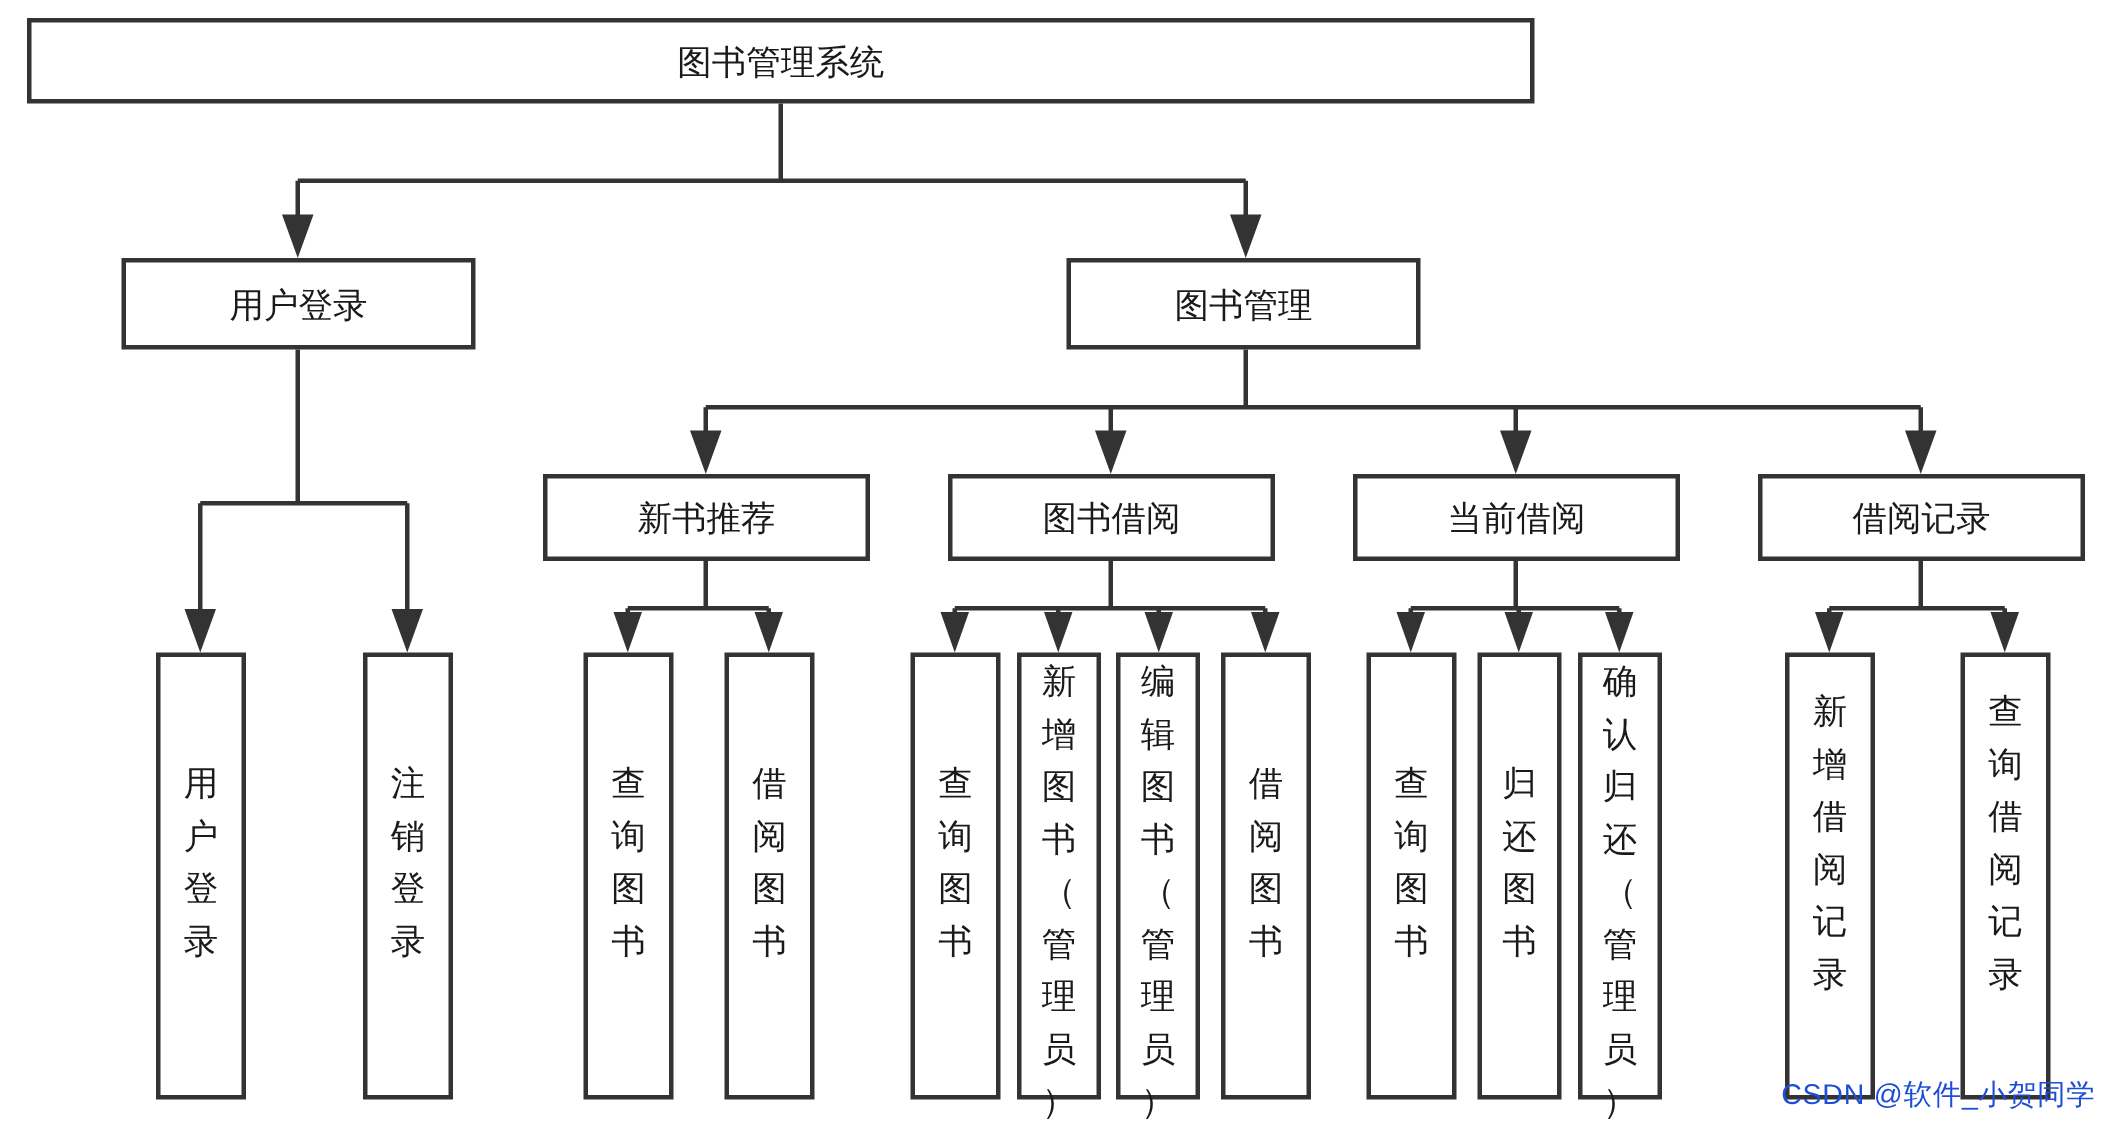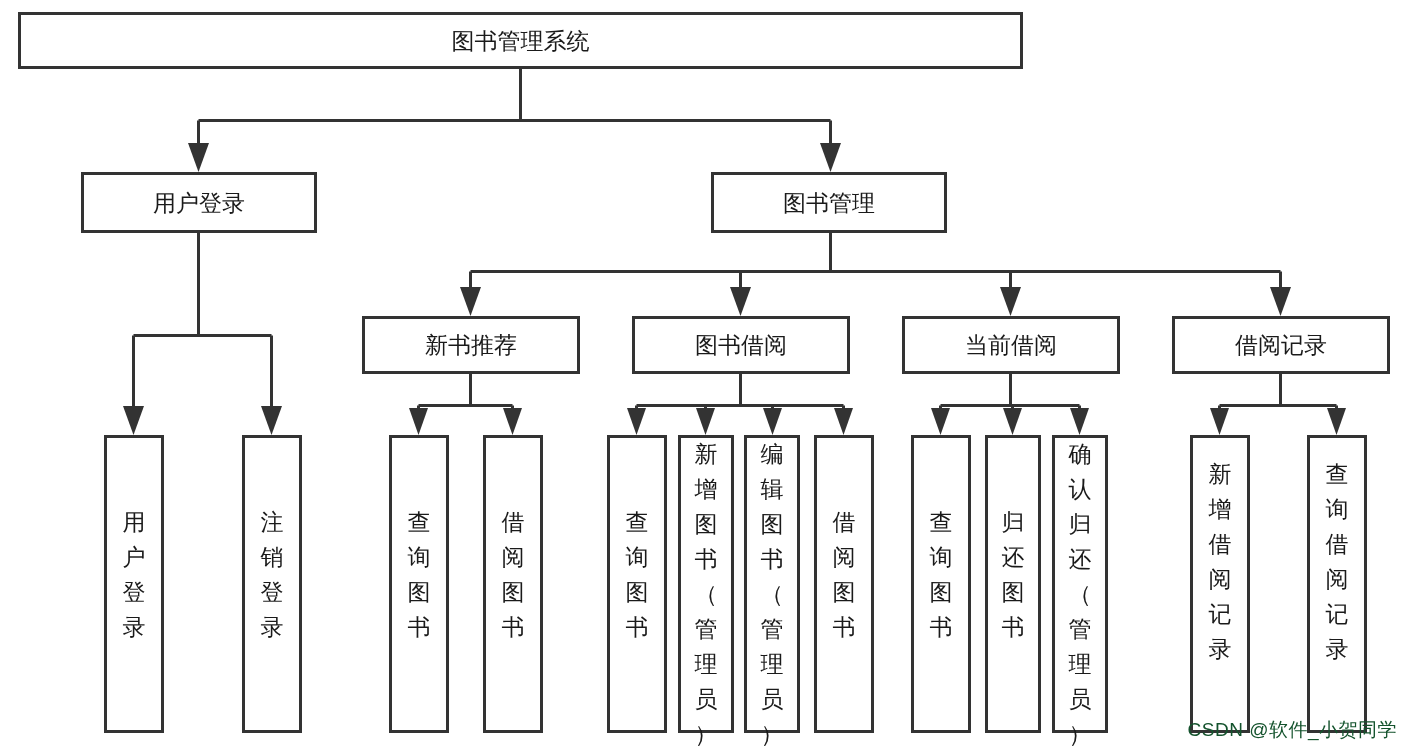--- a/index.html
+++ b/index.html
@@ -55,21 +55,21 @@
     fill: #1a1a1a;
     text-anchor: middle;
     white-space: pre;
   }
   .watermark-text {
     position: absolute;
     right: 8px;
     bottom: 4px;
     font-family: "Liberation Sans", "DejaVu Sans", sans-serif;
     font-size: 19px;
-    color: #14532d;
+    color: #1d4ed8;
     letter-spacing: 0.5px;
     user-select: none;
     pointer-events: none;
   }
 </style>
 </head>
 <body>
 
 <div id="diagram-root">
 

